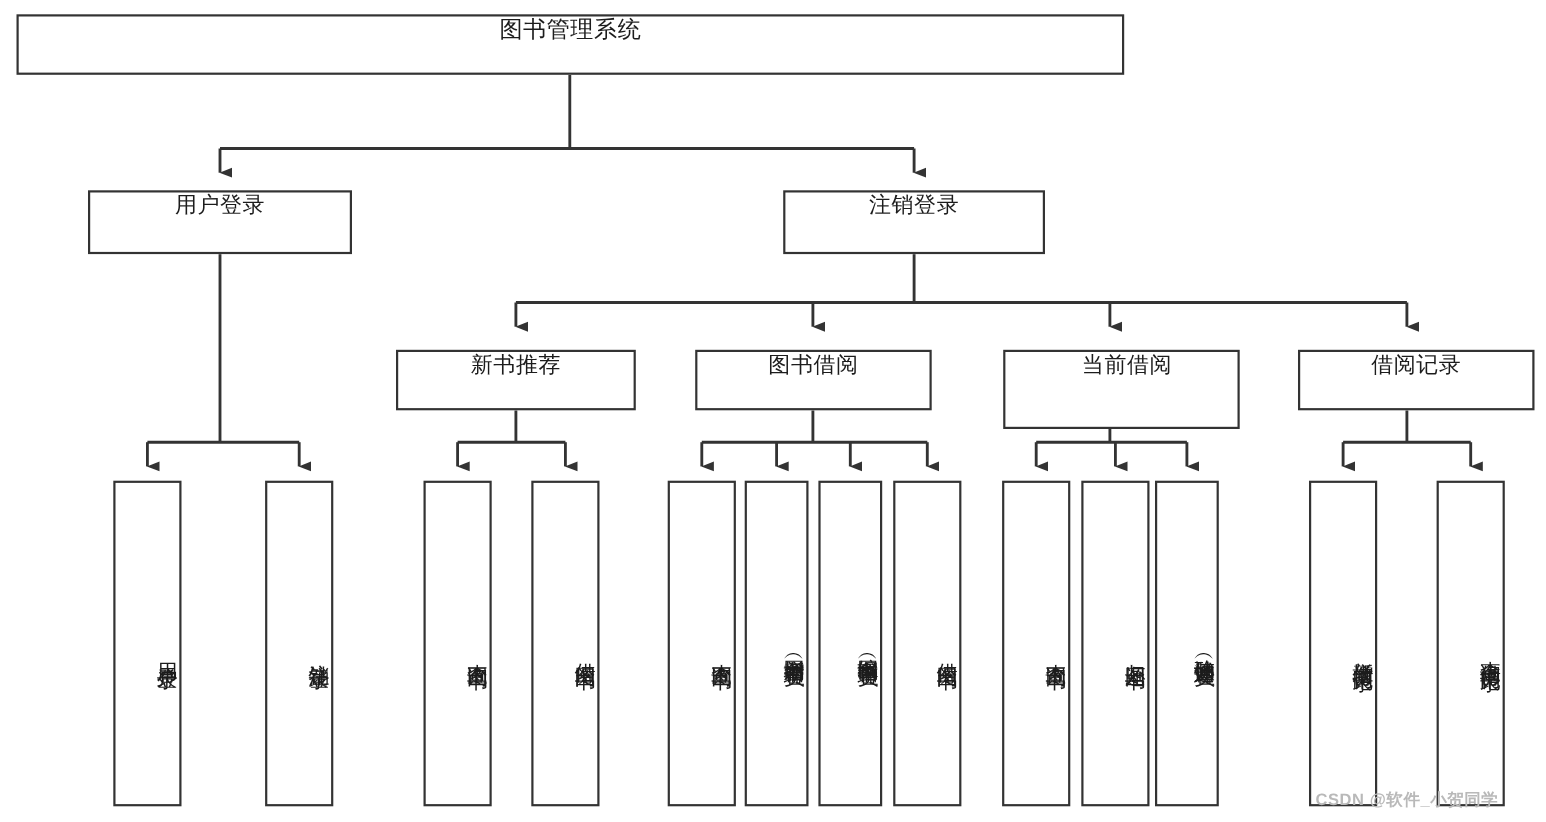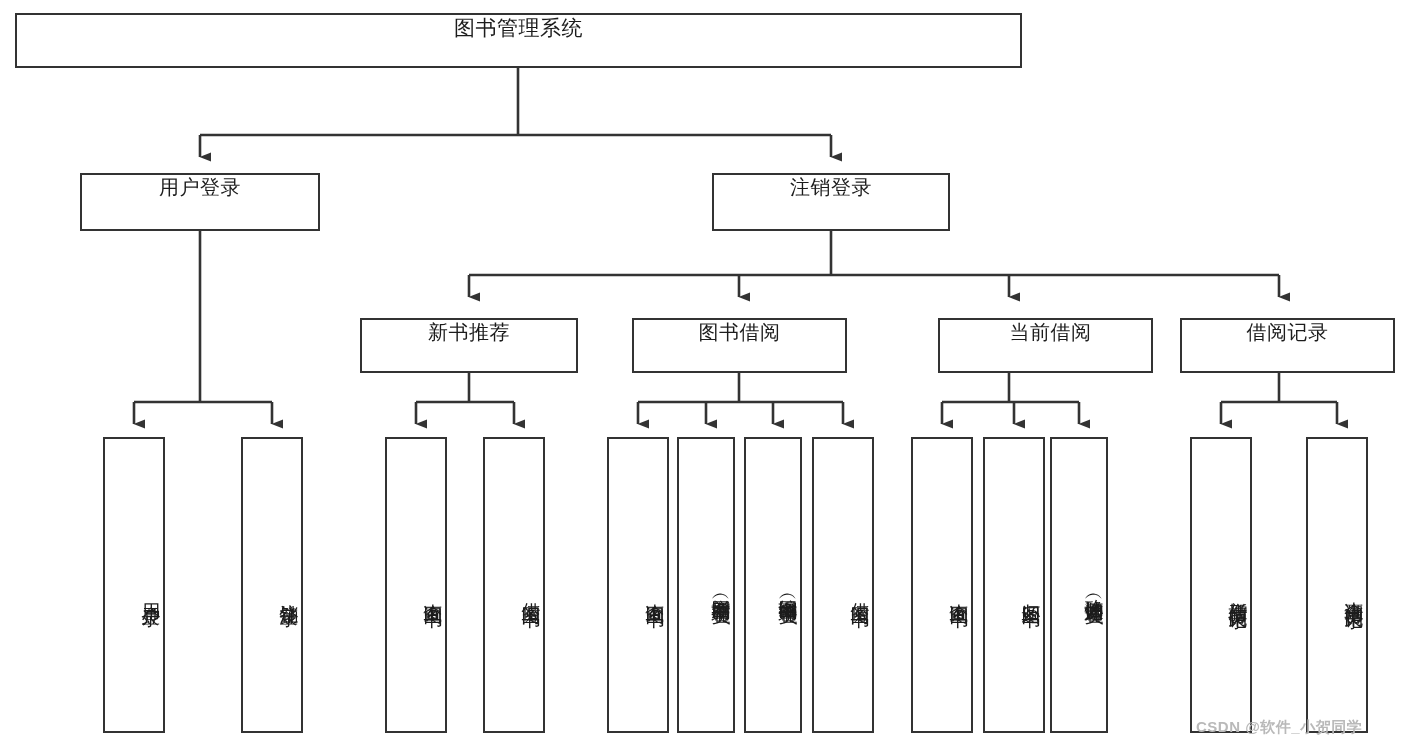--- a/index.html
+++ b/index.html
@@ -125,21 +125,21 @@
       </div>
       <div class="node horiz" style="left: 712px; top: 173px; width: 238px; height: 58px;">
         <span>注销登录</span>
       </div>
       <div class="node horiz" style="left: 360px; top: 318px; width: 218px; height: 55px;">
         <span>新书推荐</span>
       </div>
       <div class="node horiz" style="left: 632px; top: 318px; width: 215px; height: 55px;">
         <span>图书借阅</span>
       </div>
-      <div class="node horiz" style="left: 938px; top: 318px; width: 215px; height: 55px; padding-left: 10px;">
+      <div class="node horiz" style="left: 912px; top: 318px; width: 215px; height: 72px; padding-left: 10px;">
         <span>当前借阅</span>
       </div>
       <div class="node horiz" style="left: 1180px; top: 318px; width: 215px; height: 55px;">
         <span>借阅记录</span>
       </div>
       <div class="node vert" style="left: 103px; top: 437px; width: 62px; height: 296px;">
         <span>用户登录</span>
       </div>
       <div class="node vert" style="left: 241px; top: 437px; width: 62px; height: 296px;">
         <span>注销登录</span>

